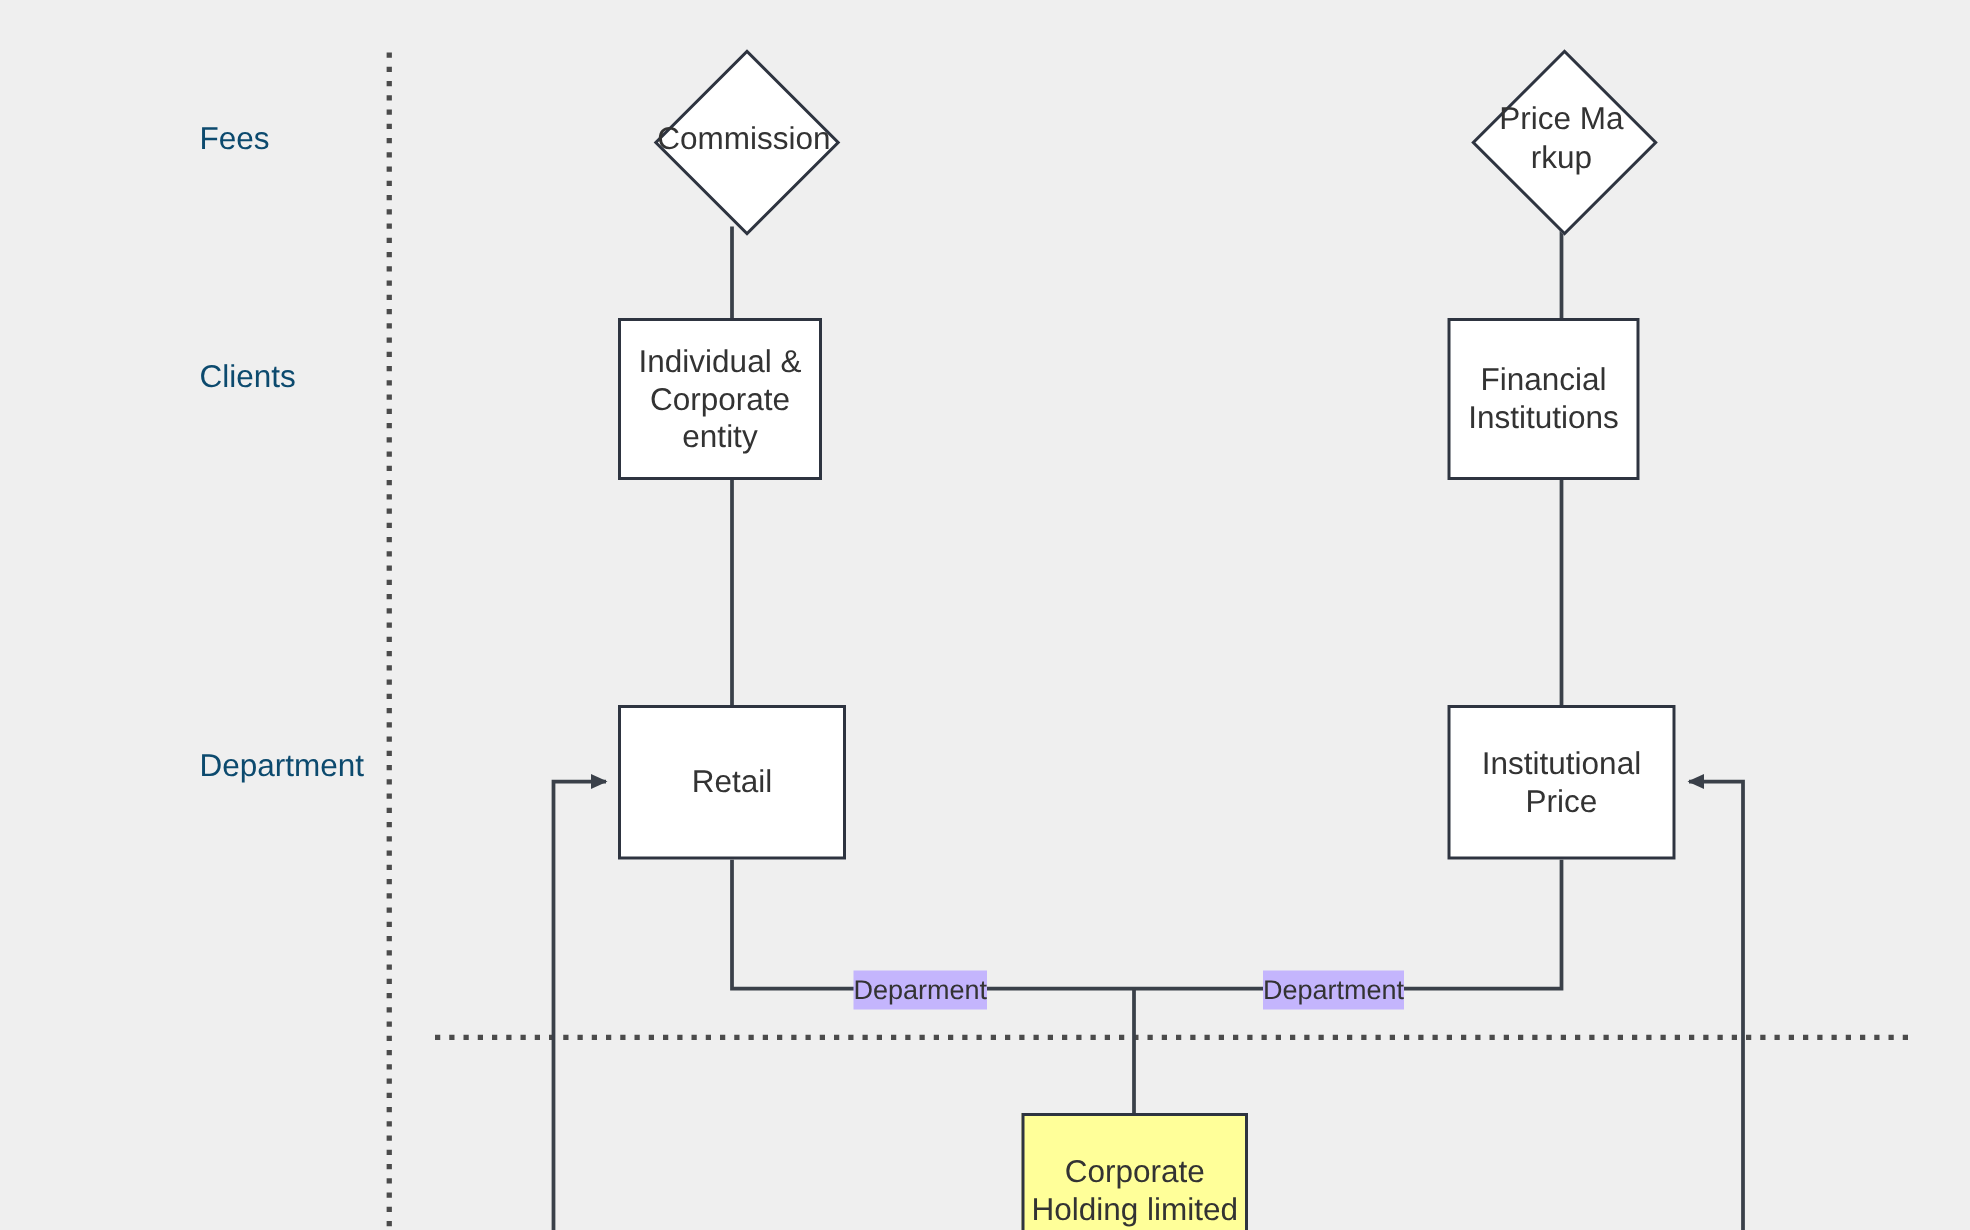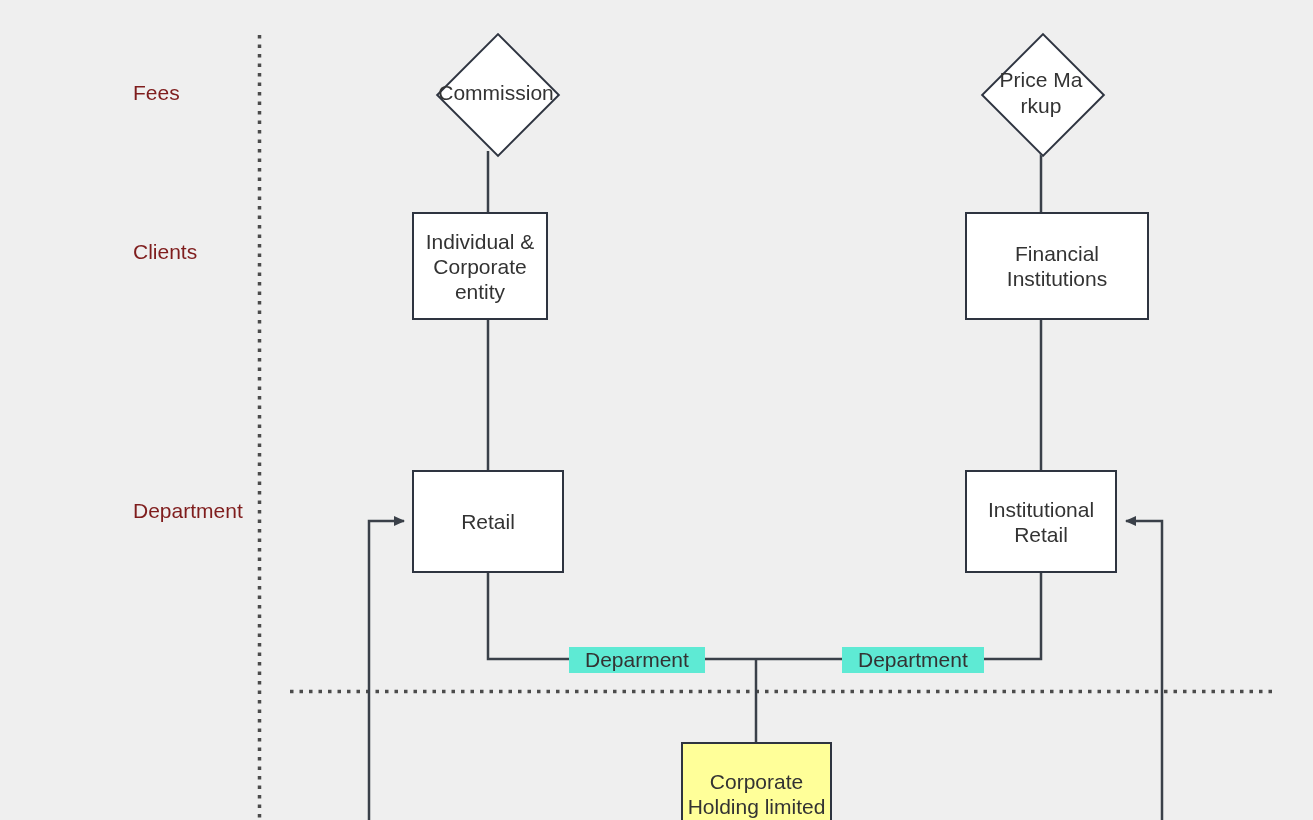--- a/index.html
+++ b/index.html
@@ -25,21 +25,21 @@
     left: 0;
     top: 0;
     width: 1313px;
     height: 820px;
     pointer-events: none;
   }
 
   
   .lane-label {
     position: absolute;
-    color: #7f1d1d;
+    color: #0c4a6e;
     font-size: 21px;
     line-height: 25px;
     white-space: nowrap;
     text-align: left;
   }
 
   
   .node {
     position: absolute;
     box-sizing: border-box;
@@ -91,25 +91,25 @@
     text-align: center;
     color: #333333;
     font-size: 21px;
     line-height: 26px;
     word-break: break-all;
   }
 
   
   .edge-label {
     position: absolute;
-    background: #5eead4;
+    background: #c4b5fd;
     color: #333333;
-    font-size: 21px;
+    font-size: 18px;
     line-height: 24px;
-    padding: 1px 16px;
+    padding: 1px 0;
     white-space: nowrap;
   }
 </style>
 </head>
 <body>
 
 <div id="canvas">
 
   <svg id="edges" viewBox="0 0 1313 820" width="1313" height="820" xmlns="http://www.w3.org/2000/svg">
     <defs>
@@ -155,30 +155,30 @@
 
   <div class="diamond" style="left:971px; top:35px; width:140px; height:116px;">
     <div class="dshape"></div>
     <div class="dtext" style="width:84px; left:50%; margin-left:-42px;">Price Markup</div>
   </div>
 
   <div class="node rect" style="left:412px; top:212px; width:136px; height:108px;">
     <span class="label">Individual &amp; Corporate entity</span>
   </div>
 
-  <div class="node rect" style="left:965px; top:212px; width:184px; height:108px;">
+  <div class="node rect" style="left:965px; top:212px; width:128px; height:108px;">
     <span class="label">Financial Institutions</span>
   </div>
 
   <div class="node rect" style="left:412px; top:470px; width:152px; height:103px;">
     <span class="label">Retail</span>
   </div>
 
   <div class="node rect" style="left:965px; top:470px; width:152px; height:103px;">
-    <span class="label">Institutional Retail</span>
+    <span class="label">Institutional Price</span>
   </div>
 
   <div class="node rect yellow" style="left:681px; top:742px; width:151px; height:103px;">
     <span class="label">Corporate Holding limited</span>
   </div>
 
   <div class="edge-label" style="left:569px; top:647px;">Deparment</div>
   <div class="edge-label" style="left:842px; top:647px;">Department</div>
 
 </div>

